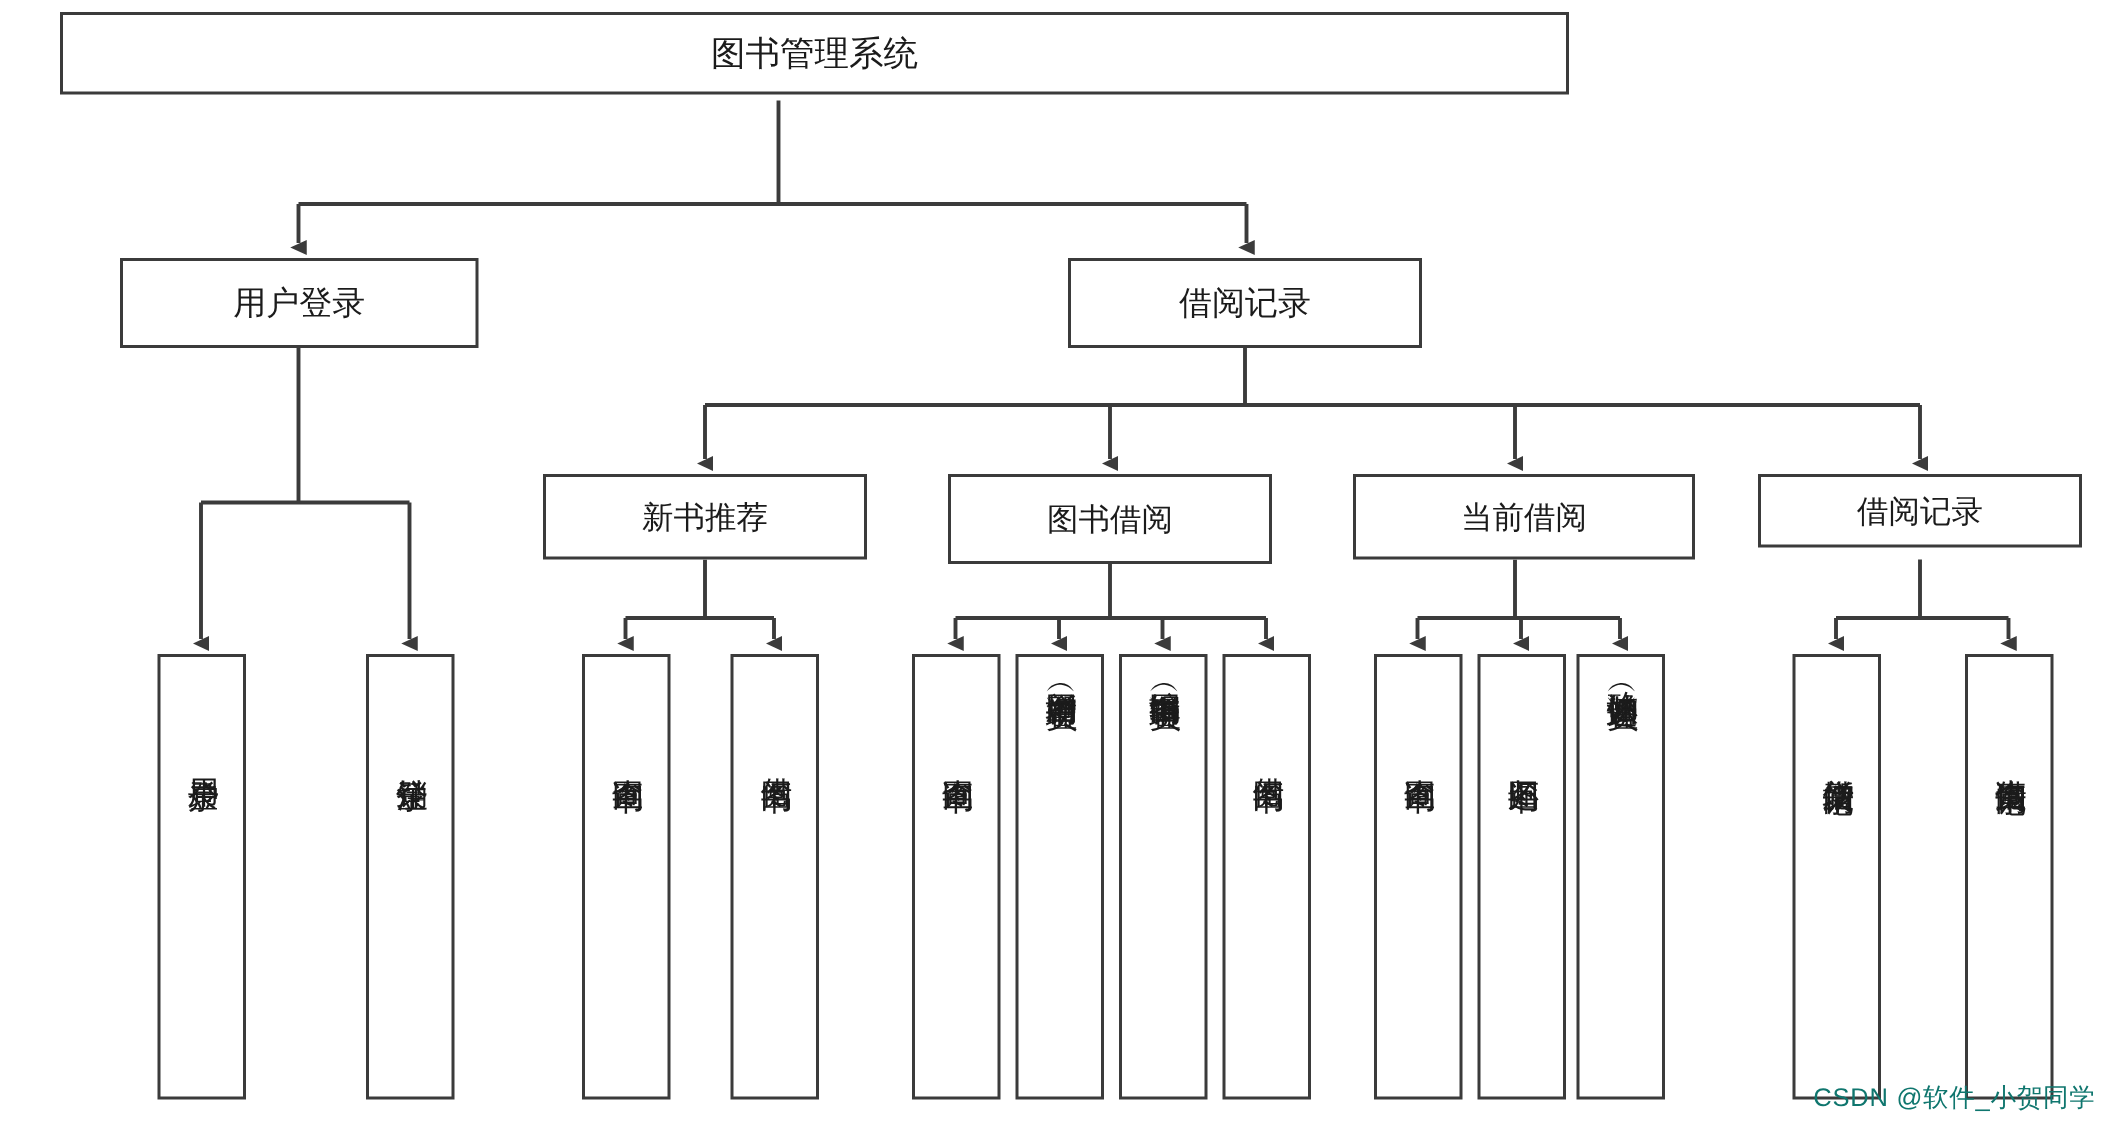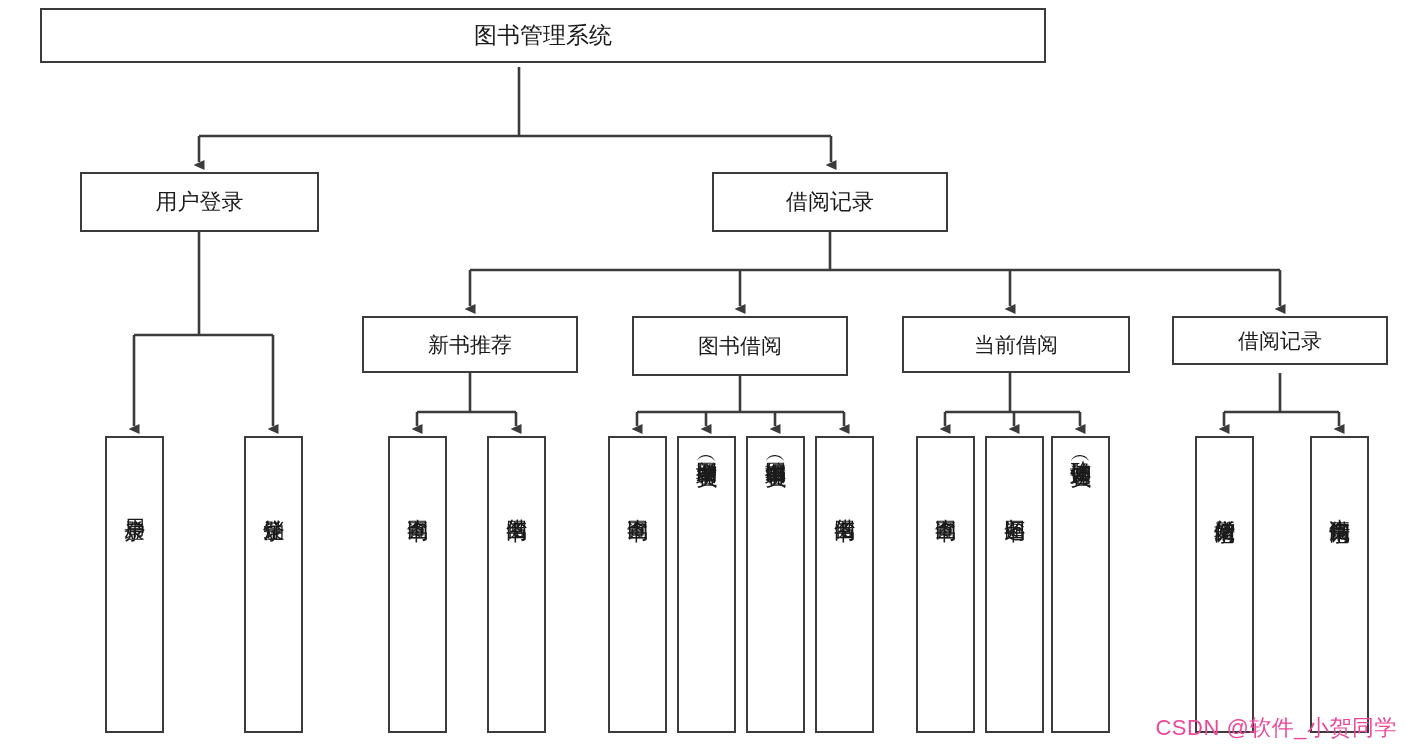--- a/index.html
+++ b/index.html
@@ -59,22 +59,22 @@
     white-space: nowrap;
     color: #1b1b1b;
   }
   .leaf-short .vtext {
     margin-top: 58px;
   }
   .watermark {
     position: absolute;
     right: 8px;
     bottom: 4px;
-    font-size: 22px;
-    color: #ec4899;
+    font-size: 17px;
+    color: #0f766e;
     letter-spacing: 0.5px;
     white-space: nowrap;
   }
 </style>
 </head>
 <body>
 
 <div id="canvas">
 
   <svg class="wires" viewBox="0 0 1405 747" xmlns="http://www.w3.org/2000/svg">

